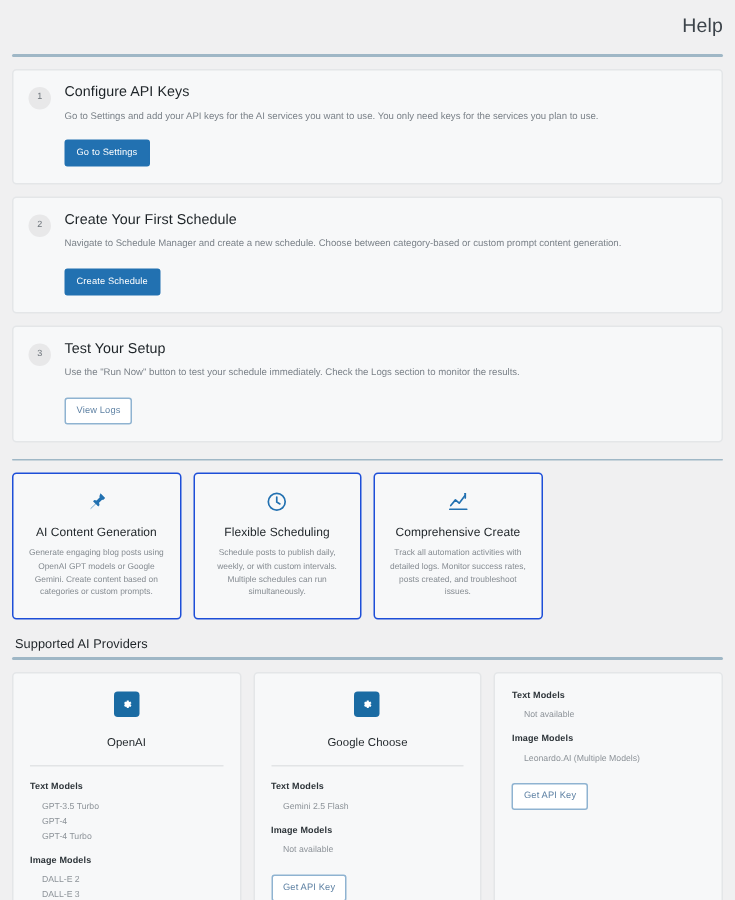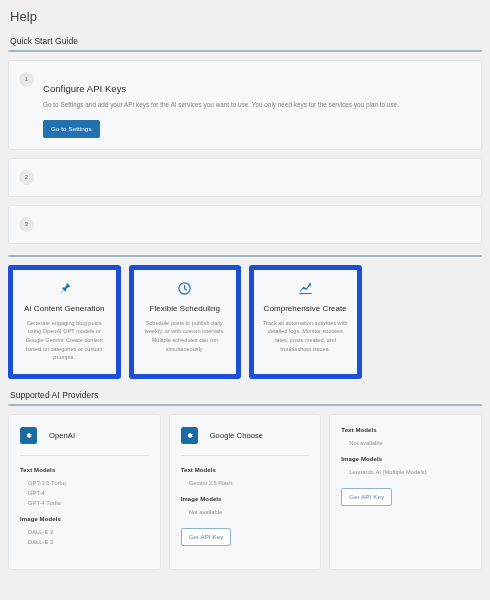--- a/index.html
+++ b/index.html
@@ -12,20 +12,21 @@
   }
   .wrap { padding: 6px 8px 0 8px; }
 
   .page-title {
     font-size: 13px;
     font-weight: 400;
     color: #3c434a;
     line-height: 20px;
     margin: 1px 0 9px 2px;
     letter-spacing: .1px;
+    text-align: right;
   }
 
   .section { margin-bottom: 11px; }
   .section-title {
     font-size: 8.5px;
     font-weight: 400;
     color: #1d2327;
     padding: 0 0 4px 2px;
     letter-spacing: .05px;
   }
@@ -50,21 +51,21 @@
     flex: 0 0 auto;
     width: 15px; height: 15px;
     border-radius: 50%;
     background: #e8e8e9;
     color: #6c737a;
     font-size: 6px;
     line-height: 15px;
     text-align: center;
     margin-top: 2px;
   }
-  .step-body { flex: 1 1 auto; min-width: 0; margin-top: 13px; }
+  .step-body { flex: 1 1 auto; min-width: 0; }
   .step-title {
     font-size: 9.5px;
     font-weight: 400;
     color: #1d2327;
     margin-bottom: 6px;
     letter-spacing: .05px;
   }
   .step-desc {
     font-size: 6.4px;
     color: #7b8289;
@@ -93,21 +94,21 @@
   }
 
   
   .features-grid {
     display: grid;
     grid-template-columns: repeat(4, 1fr);
     gap: 8px;
   }
   .feature-card {
     background: #f7f8f9;
-    border: 5px solid #1d4ed8;
+    border: 1px solid #1d4ed8;
     border-radius: 3px;
     padding: 10px 7px 12px 7px;
     text-align: center;
     min-height: 88px;
   }
   .feature-icon {
     height: 17px;
     margin-bottom: 7px;
     display: flex;
     align-items: center;
@@ -139,20 +140,21 @@
     padding: 12px 11px 14px 11px;
     min-height: 146px;
   }
   .provider-head {
     display: flex;
     align-items: center;
     gap: 12px;
     padding-bottom: 11px;
     border-bottom: 1px solid #e2e4e6;
     margin-bottom: 11px;
+    flex-direction: column;
   }
   .provider-logo {
     width: 17px; height: 17px;
     background: #1a6ba3;
     border-radius: 2.5px;
     display: flex;
     align-items: center;
     justify-content: center;
     color: #ffffff;
     flex: 0 0 auto;
@@ -179,38 +181,47 @@
   .provider-btn { margin-top: 2px; }
 </style>
 </head>
 <body>
 
 <div class="wrap">
 
   <h1 class="page-title">Help</h1>
 
   <div class="section">
-    <div class="section-title">Quick Start Guide</div>
     <div class="section-rule"></div>
 
     <div class="step-card">
       <div class="step-badge">1</div>
       <div class="step-body">
         <div class="step-title">Configure API Keys</div>
         <div class="step-desc">Go to Settings and add your API keys for the AI services you want to use. You only need keys for the services you plan to use.</div>
         <span class="btn btn-primary">Go to Settings</span>
       </div>
     </div>
 
     <div class="step-card">
       <div class="step-badge">2</div>
+      <div class="step-body">
+        <div class="step-title">Create Your First Schedule</div>
+        <div class="step-desc">Navigate to Schedule Manager and create a new schedule. Choose between category-based or custom prompt content generation.</div>
+        <span class="btn btn-primary">Create Schedule</span>
+      </div>
     </div>
 
     <div class="step-card">
       <div class="step-badge">3</div>
+      <div class="step-body">
+        <div class="step-title">Test Your Setup</div>
+        <div class="step-desc">Use the "Run Now" button to test your schedule immediately. Check the Logs section to monitor the results.</div>
+        <span class="btn btn-secondary">View Logs</span>
+      </div>
     </div>
   </div>
 
   <div class="section">
     <div class="section-rule"></div>
 
     <div class="features-grid">
       <div class="feature-card">
         <div class="feature-icon">
           <svg width="15" height="15" viewBox="0 0 24 24" fill="#2271b1">

